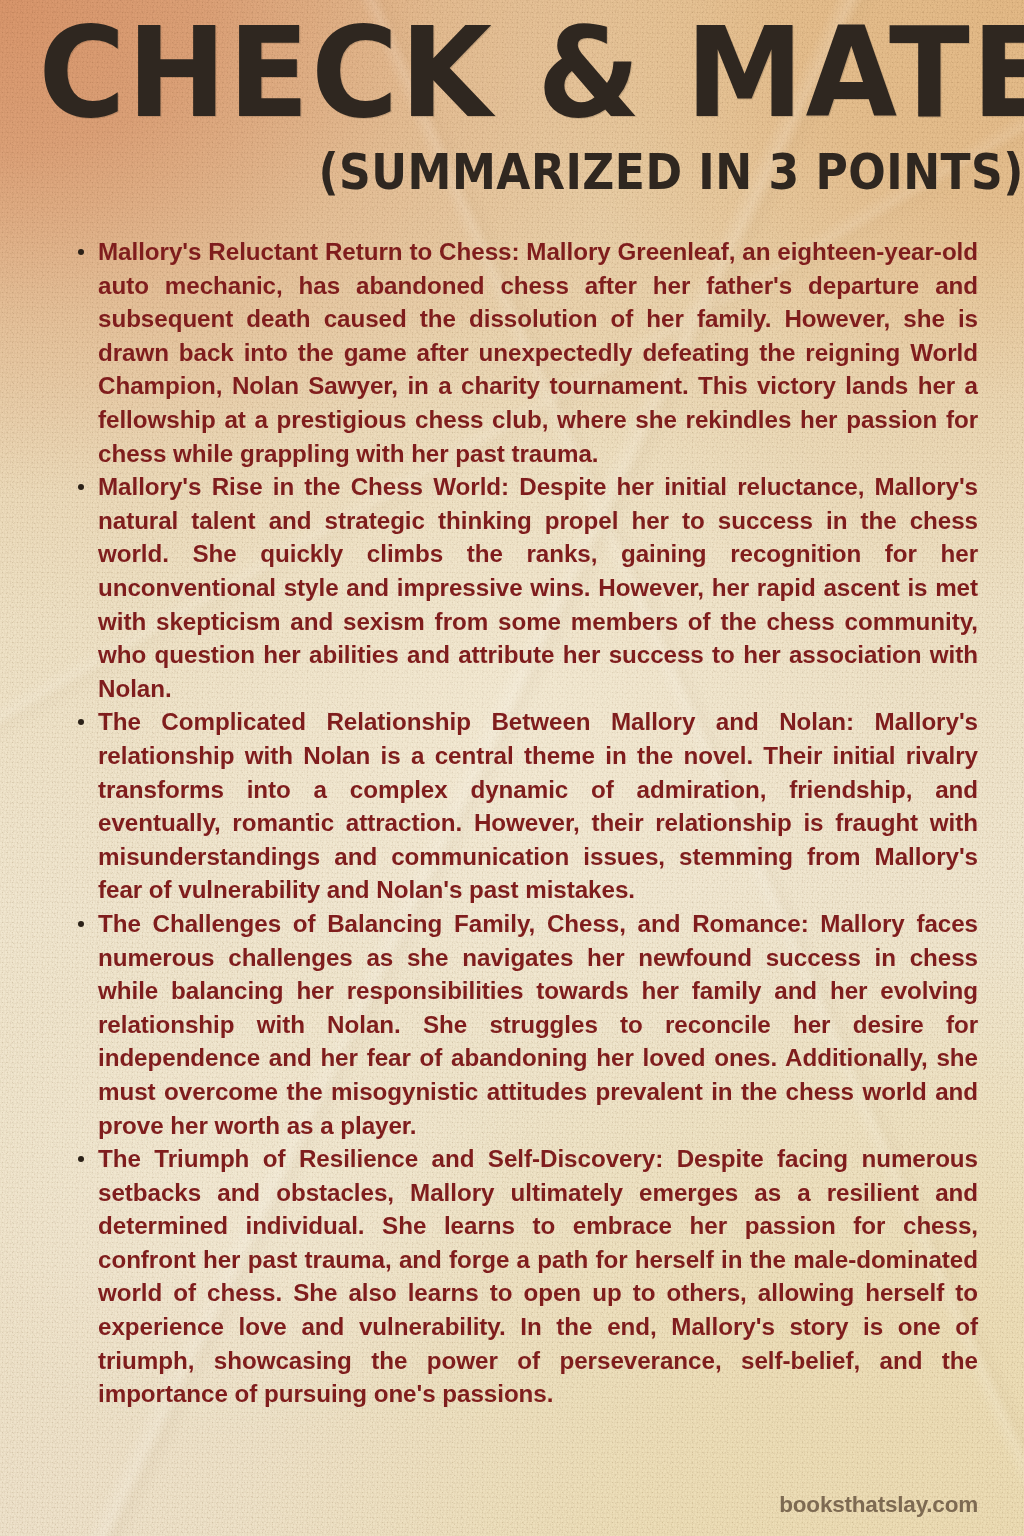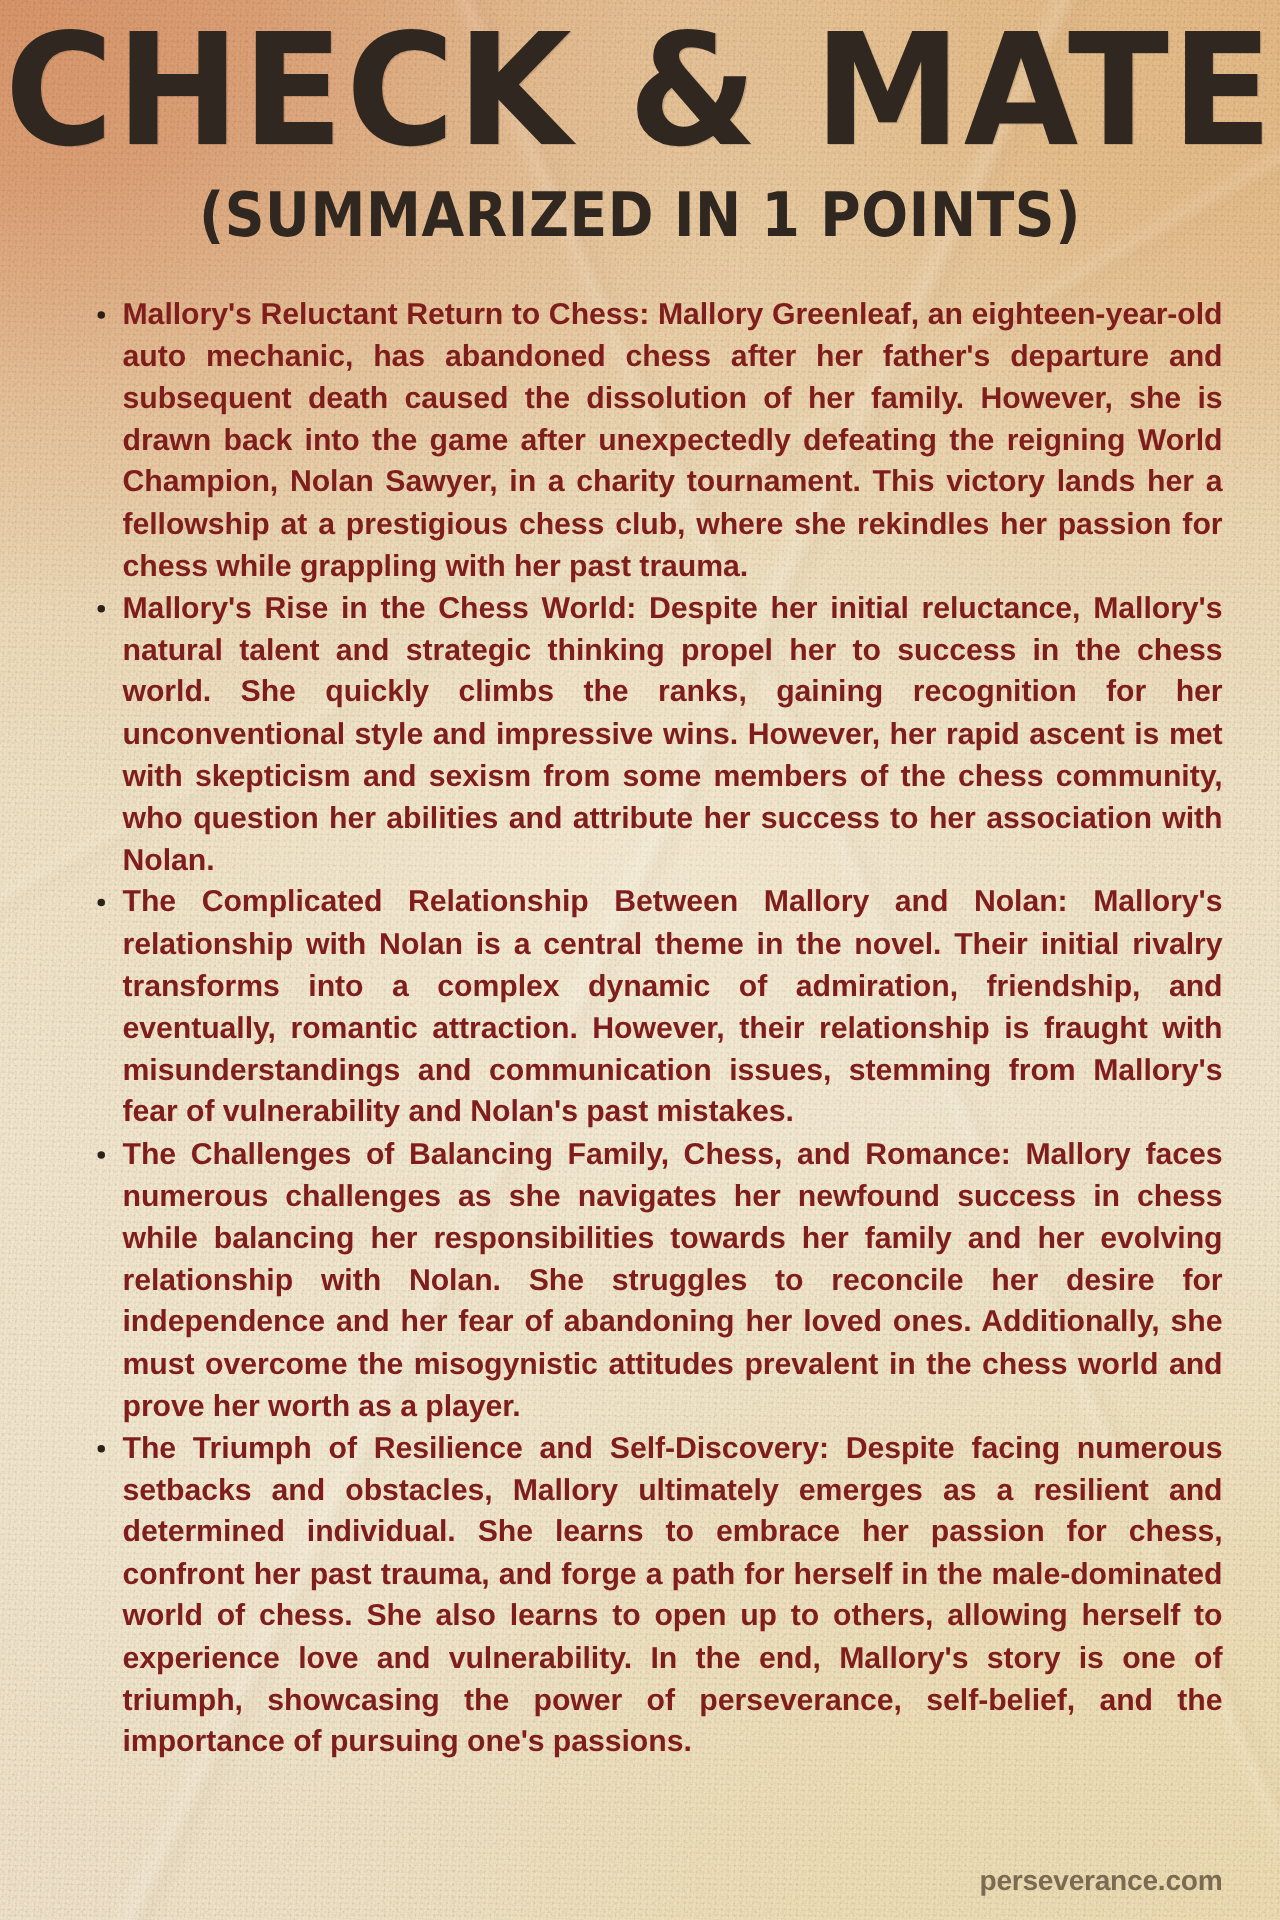--- a/index.html
+++ b/index.html
@@ -76,21 +76,21 @@
   
   #content {
     position: relative;
     z-index: 5;
     width: 1024px;
     height: 1536px;
     box-sizing: border-box;
   }
 
   #title-block {
-    text-align: center;
+    text-align: right;
     padding-top: 16px;
   }
 
   #poster-title {
     margin: 0;
     font-family: "Liberation Sans Narrow", "DejaVu Sans Condensed", "Liberation Sans", sans-serif;
     font-weight: 700;
     font-size: 124px;
     line-height: 0.92;
     letter-spacing: 2px;
@@ -161,27 +161,27 @@
   <div class="bg-layer" id="bg-base"></div>
   <div class="bg-layer" id="bg-texture"></div>
   <div class="bg-layer" id="bg-speckle"></div>
   <div class="bg-layer" id="bg-sheen"></div>
   <div class="bg-layer" id="bg-creases"></div>
 
   <div id="content">
 
     <div id="title-block">
       <h1 id="poster-title">CHECK &amp; MATE</h1>
-      <div id="poster-subtitle">(SUMMARIZED IN 1 POINTS)</div>
+      <div id="poster-subtitle">(SUMMARIZED IN 3 POINTS)</div>
     </div>
 
     <ul id="summary-list">
       <li class="summary-item">Mallory's Reluctant Return to Chess: Mallory Greenleaf, an eighteen-year-old auto mechanic, has abandoned chess after her father's departure and subsequent death caused the dissolution of her family. However, she is drawn back into the game after unexpectedly defeating the reigning World Champion, Nolan Sawyer, in a charity tournament. This victory lands her a fellowship at a prestigious chess club, where she rekindles her passion for chess while grappling with her past trauma.</li>
       <li class="summary-item">Mallory's Rise in the Chess World: Despite her initial reluctance, Mallory's natural talent and strategic thinking propel her to success in the chess world. She quickly climbs the ranks, gaining recognition for her unconventional style and impressive wins. However, her rapid ascent is met with skepticism and sexism from some members of the chess community, who question her abilities and attribute her success to her association with Nolan.</li>
       <li class="summary-item">The Complicated Relationship Between Mallory and Nolan: Mallory's relationship with Nolan is a central theme in the novel. Their initial rivalry transforms into a complex dynamic of admiration, friendship, and eventually, romantic attraction. However, their relationship is fraught with misunderstandings and communication issues, stemming from Mallory's fear of vulnerability and Nolan's past mistakes.</li>
       <li class="summary-item">The Challenges of Balancing Family, Chess, and Romance: Mallory faces numerous challenges as she navigates her newfound success in chess while balancing her responsibilities towards her family and her evolving relationship with Nolan. She struggles to reconcile her desire for independence and her fear of abandoning her loved ones. Additionally, she must overcome the misogynistic attitudes prevalent in the chess world and prove her worth as a player.</li>
       <li class="summary-item">The Triumph of Resilience and Self-Discovery: Despite facing numerous setbacks and obstacles, Mallory ultimately emerges as a resilient and determined individual. She learns to embrace her passion for chess, confront her past trauma, and forge a path for herself in the male-dominated world of chess. She also learns to open up to others, allowing herself to experience love and vulnerability. In the end, Mallory's story is one of triumph, showcasing the power of perseverance, self-belief, and the importance of pursuing one's passions.</li>
     </ul>
 
-    <div id="watermark">perseverance.com</div>
+    <div id="watermark">booksthatslay.com</div>
 
   </div>
 </div>
 
 </body></html>

